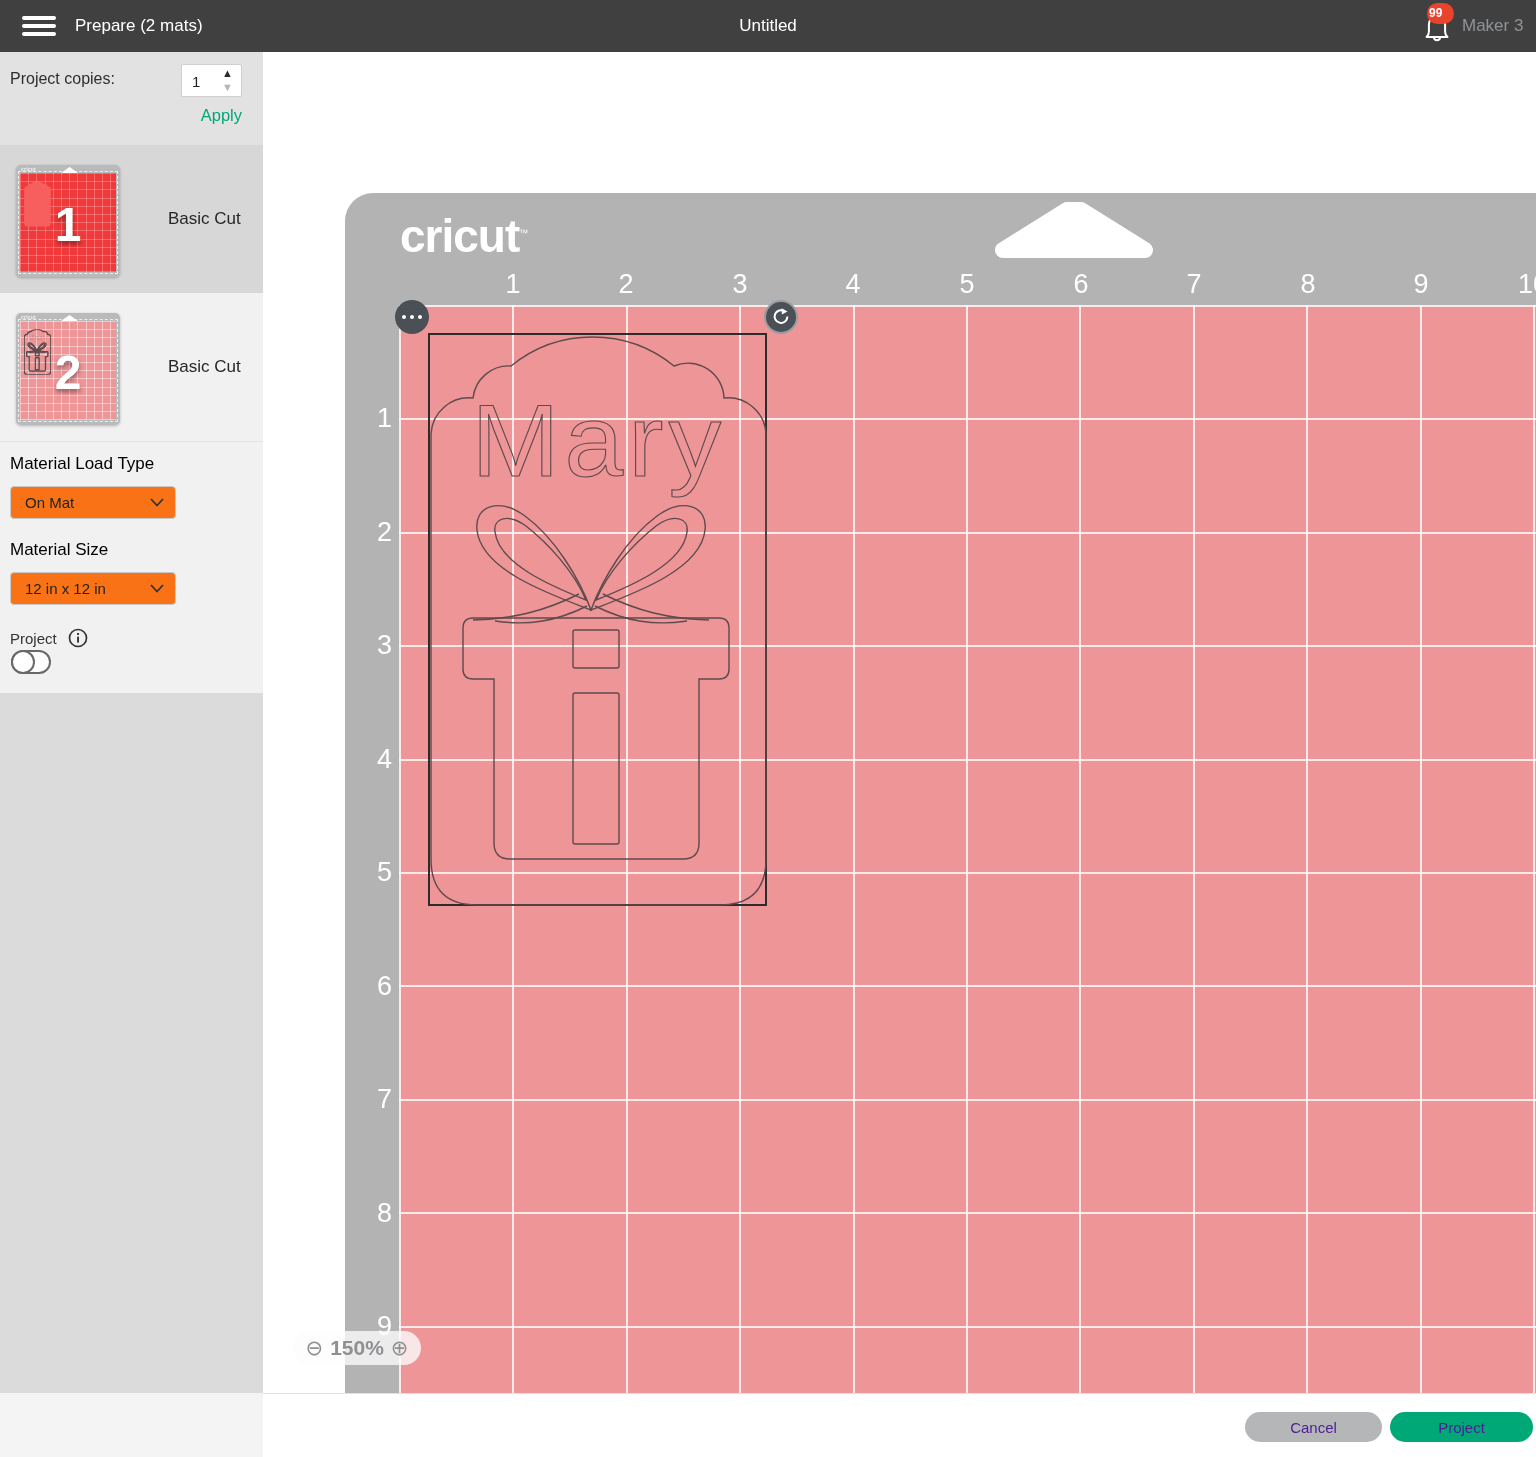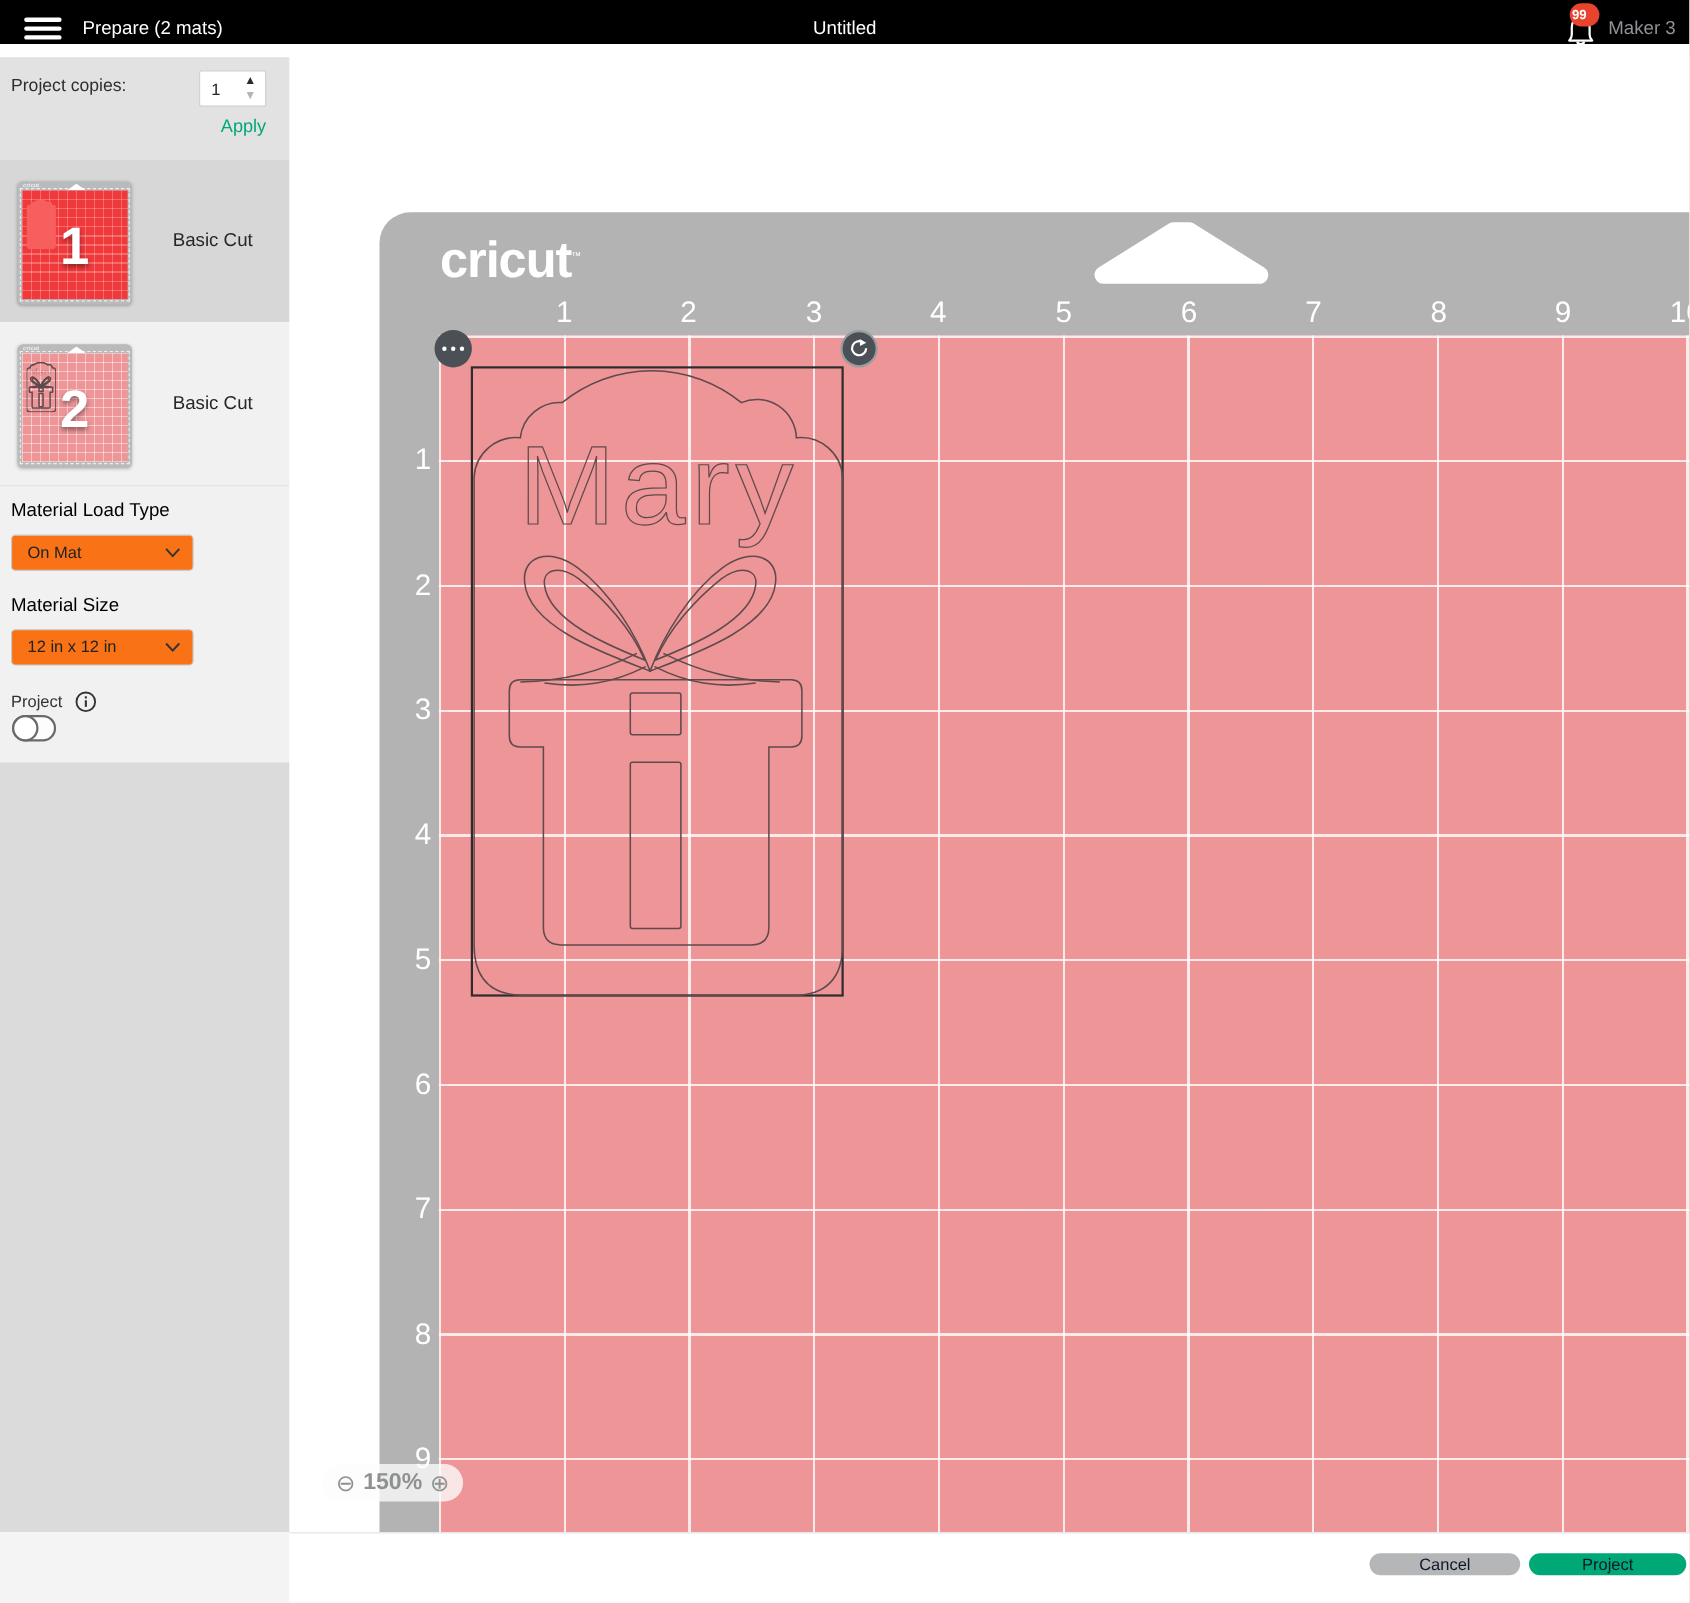--- a/index.html
+++ b/index.html
@@ -4,21 +4,21 @@
 <style>
   html,body{margin:0;padding:0;}
   #app{
     position:relative;width:1536px;height:1457px;overflow:hidden;
     font-family:"Liberation Sans",sans-serif;background:#fff;
     -webkit-font-smoothing:antialiased;
   }
   .abs{position:absolute;}
 
   
-  .topbar{left:0;top:0;width:1536px;height:40px;background:#000000;z-index:50;}
+  .topbar{left:0;top:0;width:1536px;height:52px;background:#404040;z-index:50;}
   .hamburger{left:22px;top:16px;width:34px;height:20px;cursor:pointer;}
   .hamburger div{height:3.5px;background:#fff;border-radius:2px;margin-bottom:4.5px;}
   .topbar-title{left:75px;top:0;height:52px;line-height:52px;color:#fff;font-size:17px;}
   .doc-title{left:0;right:0;top:0;height:52px;line-height:52px;color:#fff;font-size:17px;text-align:center;}
   .bell{left:1422px;top:13px;width:30px;height:32px;}
   .badge{left:1427px;top:3px;min-width:27px;height:21px;border-radius:11px;background:#e8432d;
     color:#fff;font-size:12px;font-weight:bold;line-height:21px;padding:0 2px;box-sizing:border-box;}
   .machine{left:1462px;top:0;height:52px;line-height:52px;color:#8f9397;font-size:17px;}
 
   
@@ -44,21 +44,21 @@
   .thumb-surface{left:4px;top:8px;width:96px;height:99px;
     outline:1px dashed rgba(255,255,255,0.75);outline-offset:1px;}
   .surface-red{background:
     repeating-linear-gradient(90deg,rgba(255,255,255,0.25) 0 1px,transparent 1px 8.2px),
     repeating-linear-gradient(180deg,rgba(255,255,255,0.25) 0 1px,transparent 1px 8.2px),#f0393b;}
   .surface-pink{background:
     repeating-linear-gradient(90deg,rgba(255,255,255,0.45) 0 1px,transparent 1px 8.2px),
     repeating-linear-gradient(180deg,rgba(255,255,255,0.45) 0 1px,transparent 1px 8.2px),#ee9598;}
   .thumb-num{left:0;right:0;top:32px;text-align:center;font-size:48px;font-weight:bold;color:#fff;
     text-shadow:0 3px 5px rgba(0,0,0,0.4);}
-  .mat-type{left:157px;top:0;height:148px;line-height:148px;font-size:17px;color:#272727;}
+  .mat-type{left:168px;top:0;height:148px;line-height:148px;font-size:17px;color:#272727;}
 
   .field-label{font-size:17px;color:#000000;}
   .select{width:166px;height:33px;background:#f97316;border:1px solid #c9c9c9;border-radius:4px;
     box-sizing:border-box;cursor:pointer;}
   .select .val{position:absolute;left:14px;top:0;height:31px;line-height:31px;font-size:15px;color:#222;}
   .select svg{position:absolute;right:11px;top:11px;}
   .mirror-row{left:10px;top:628px;height:22px;}
   .mirror-label{font-size:15px;color:#333;display:inline-block;vertical-align:middle;}
   .toggle{left:11px;top:650px;width:40px;height:24px;border:2px solid #68696a;border-radius:14px;background:#fdfdfd;cursor:pointer;box-sizing:border-box;}
   .knob{position:absolute;left:-2px;top:-2px;width:24px;height:24px;border:2px solid #68696a;border-radius:50%;background:#fff;box-sizing:border-box;}
@@ -82,21 +82,21 @@
   .handle-more i{width:4.5px;height:4.5px;border-radius:50%;background:#fff;}
   .handle-rotate{left:764px;top:300px;border:2.5px solid #989da1;box-sizing:border-box;}
 
   .zoom-pill{left:293px;top:1331px;width:128px;height:34px;border-radius:17px;background:rgba(252,252,252,0.78);
     display:flex;align-items:center;justify-content:center;gap:7px;color:#8f9092;z-index:6;}
   .zoom-pill .glyph{font-family:"DejaVu Sans",sans-serif;font-size:21px;cursor:pointer;line-height:1;}
   .zoom-pill .lvl{font-size:21px;font-weight:bold;}
 
   
   .footer{left:263px;top:1393px;width:1273px;height:64px;background:#fff;border-top:1px solid #e2e2e2;box-sizing:border-box;z-index:10;}
-  .btn{position:absolute;top:18px;height:20px;border:none;border-radius:15px;color:#0f172a;font-size:15px;
+  .btn{position:absolute;top:18px;height:30px;border:none;border-radius:15px;color:#4c1d95;font-size:15px;
     font-family:"Liberation Sans",sans-serif;cursor:pointer;}
   .btn-cancel{left:982px;width:137px;background:#b5b6b7;}
   .btn-continue{left:1127px;width:143px;background:#00a878;}
   .cut-ns{fill:none;stroke:#5f4a4c;stroke-width:1.4;vector-effect:non-scaling-stroke;}
   .cut-text{fill:none;stroke:#5f4a4c;stroke-width:1.1;font-family:"Liberation Sans",sans-serif;
     font-size:102px;letter-spacing:5px;}
 </style>
 </head>
 <body>
 

